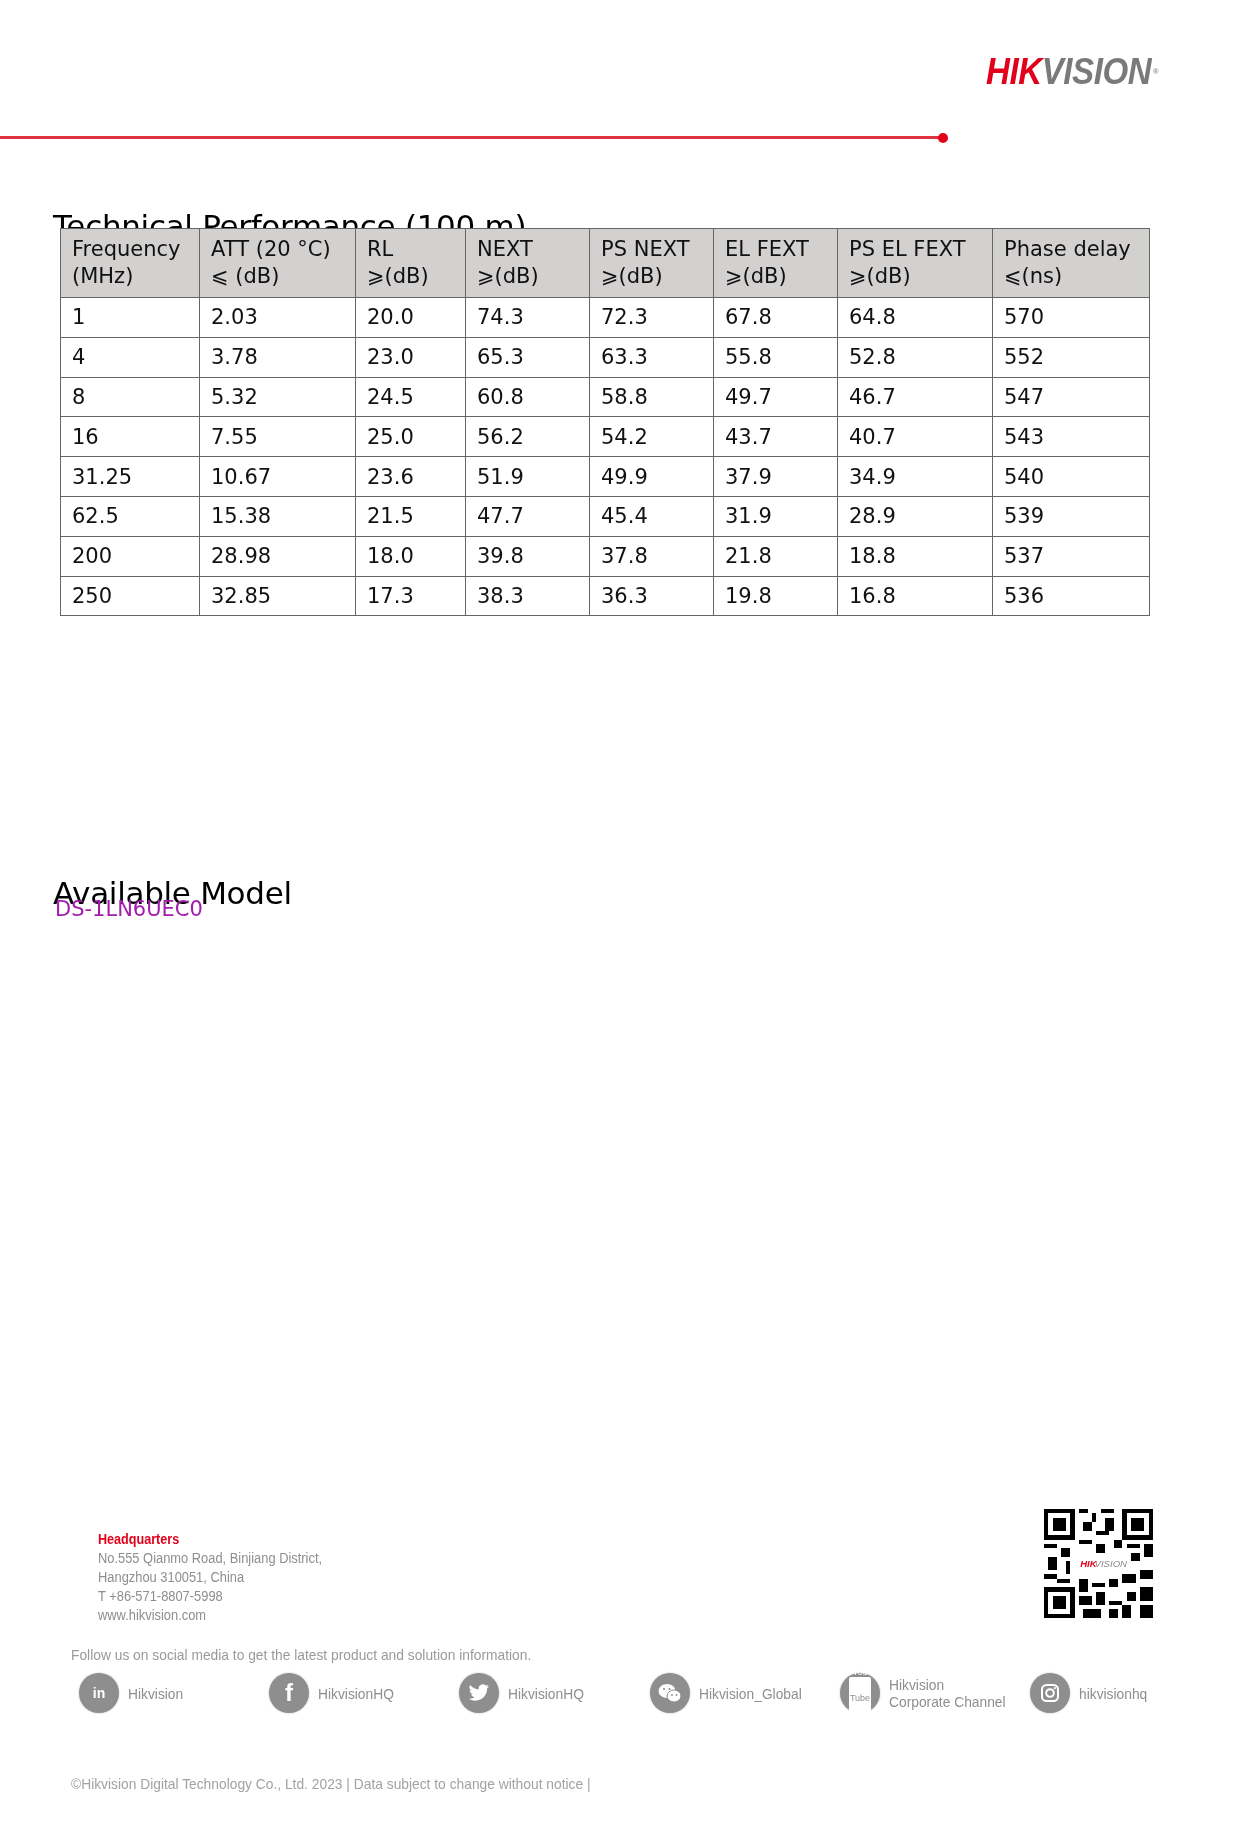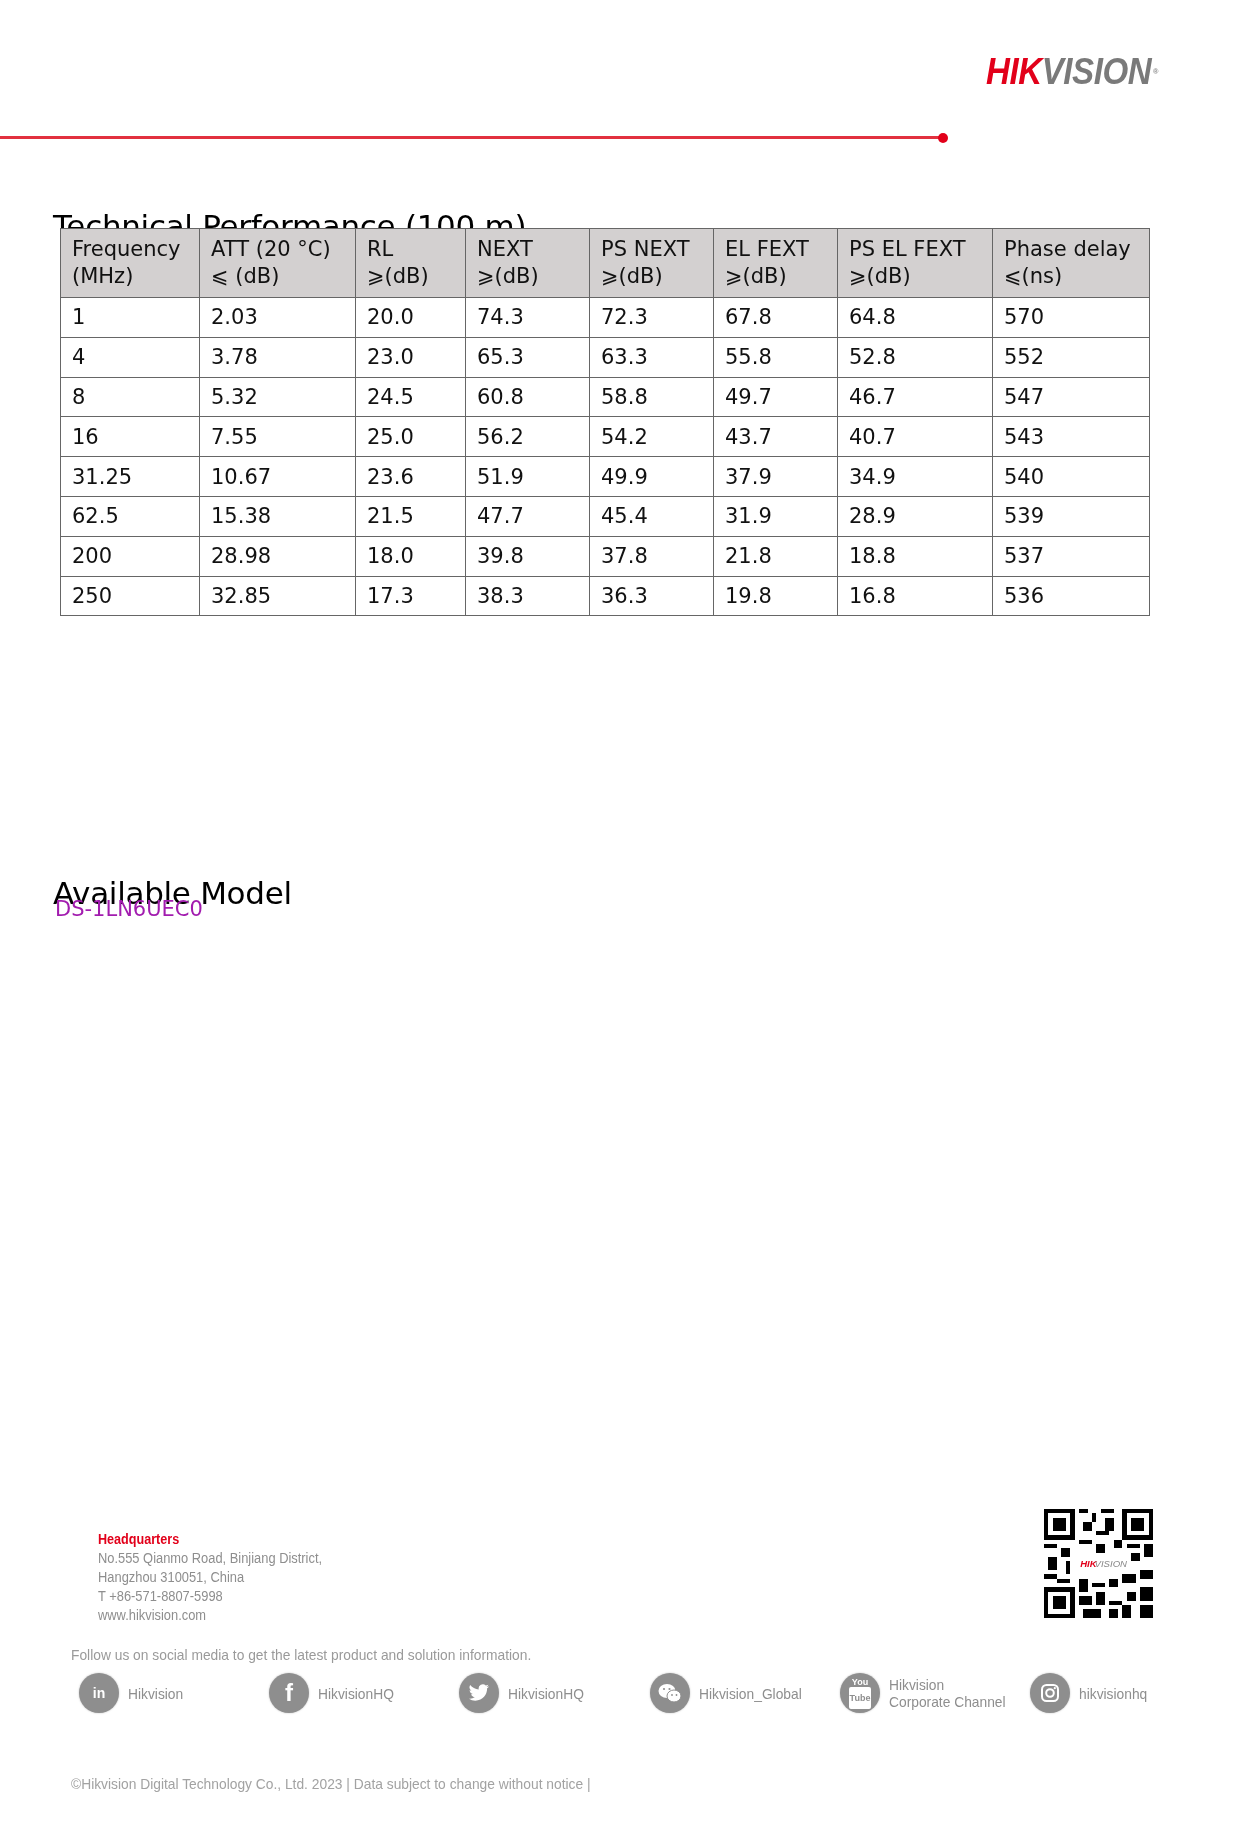--- a/index.html
+++ b/index.html
@@ -289,23 +289,23 @@
         <ellipse cx="17" cy="14" rx="7" ry="6" fill="#fff" stroke="#8e8e8e" stroke-width="1"></ellipse>
         <circle cx="7" cy="7" r="1.1" fill="#8e8e8e"></circle>
         <circle cx="12.5" cy="7" r="1.1" fill="#8e8e8e"></circle>
         <circle cx="15" cy="13" r="0.9" fill="#8e8e8e"></circle>
         <circle cx="19.5" cy="13" r="0.9" fill="#8e8e8e"></circle>
       </svg>
   </span>
   <span class="label">Hikvision_Global</span>
 </div>
 <div class="social" style="left:840px">
-  <span class="circle" style="flex-direction:column;font-size:9px;font-weight:bold;line-height:10px;font-family:'Liberation Sans',sans-serif;">
+  <span class="circle" style="flex-direction:column;font-size:9px;font-weight:normal;line-height:10px;font-family:'Liberation Sans',sans-serif;">
     <span>You</span>
-    <span style="background:#fff;color:#8e8e8e;border-radius:2px;padding:6px 1px;">Tube</span>
+    <span style="background:#fff;color:#8e8e8e;border-radius:2px;padding:16px 1px;">Tube</span>
   </span>
   <span class="label">
     <span style="display:block">Hikvision</span>
     <span style="display:block">Corporate Channel</span>
   </span>
 </div>
 <div class="social" style="left:1030px">
   <span class="circle">
     <svg width="20" height="20" viewBox="0 0 20 20">
         <rect x="2" y="2" width="16" height="16" rx="4.5" fill="none" stroke="#fff" stroke-width="2"></rect>

